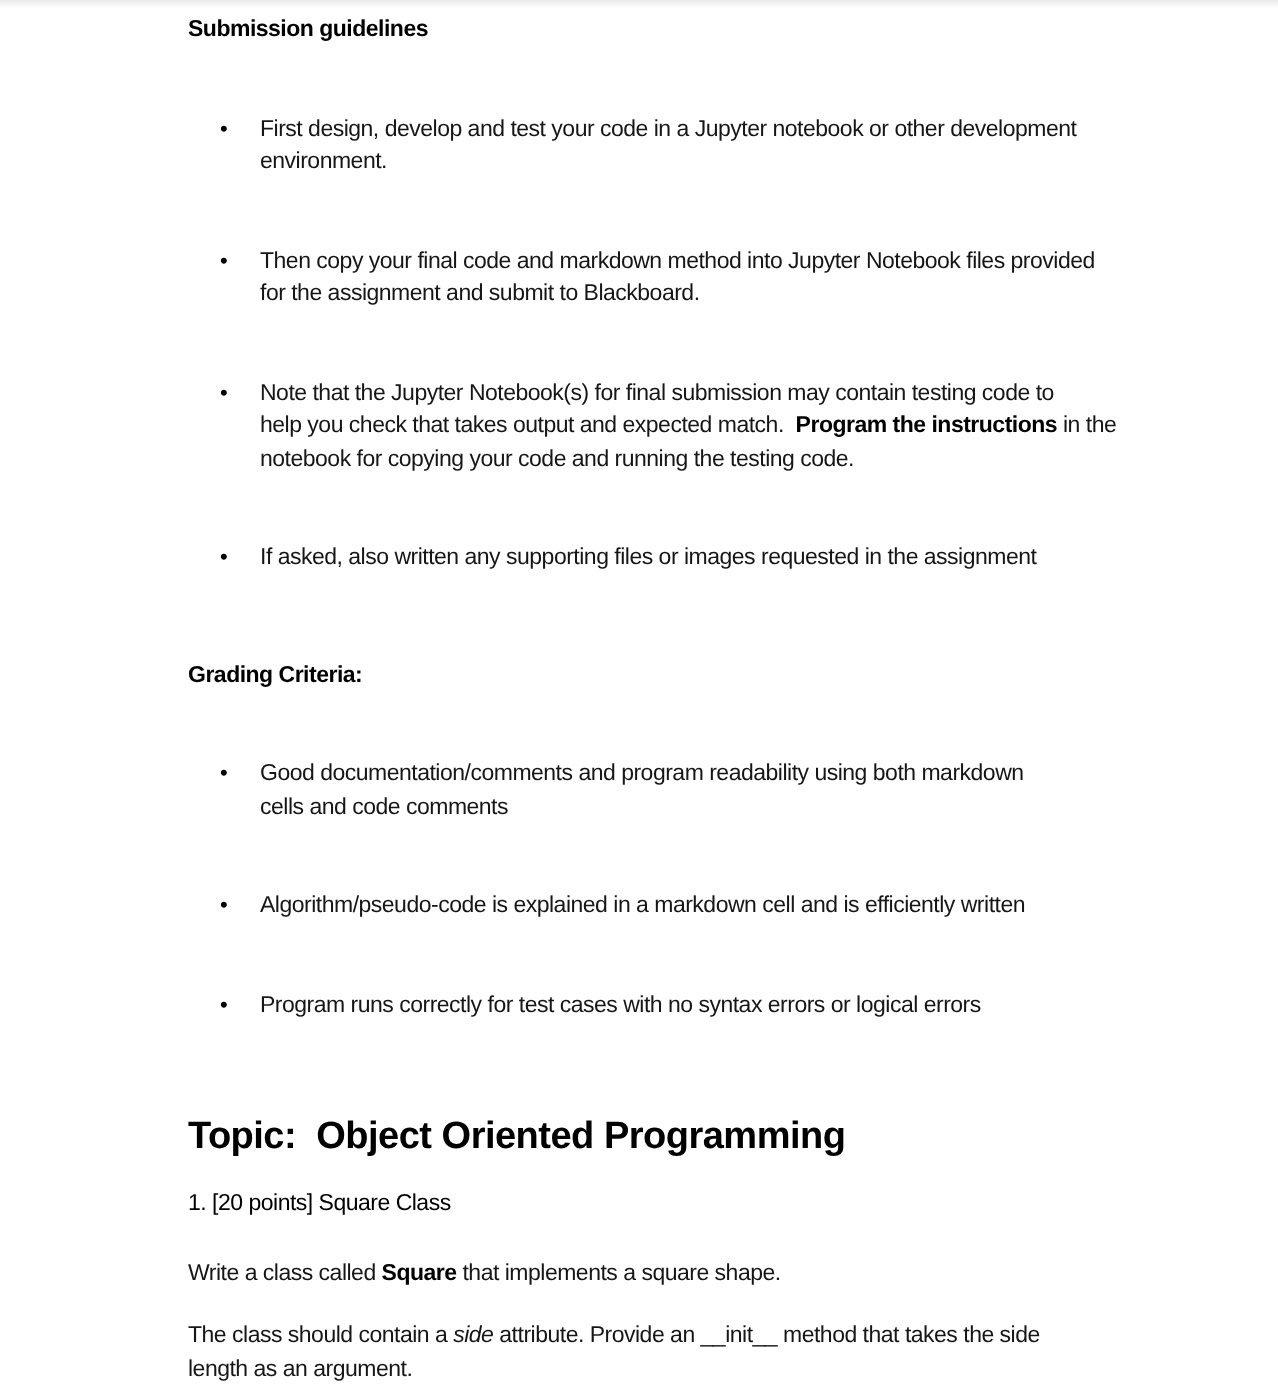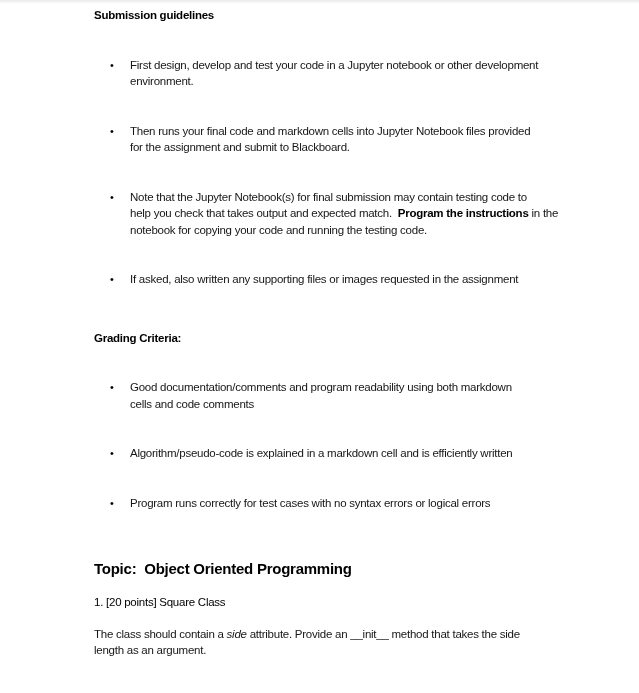--- a/index.html
+++ b/index.html
@@ -46,21 +46,21 @@
   .li-text { flex: 1 1 auto; white-space: pre-wrap; }
   .b { font-weight: 700; color: #000; }
   .i { font-style: italic; }
   .note-line {
     margin-top: 6px !important;
     font-weight: 700; font-style: italic; color: #000;
   }
   .grading-heading { margin-top: 9px !important; }
   .topic-heading {
     margin-top: 15px !important;
-    font-size: 15px; line-height: 20px;
+    font-size: 19px; line-height: 20px;
     font-weight: 700; color: #000;
   }
   .problem-title { margin-top: 15px !important; font-weight: 400; color: #000; }
   .p-write { margin-top: 18px !important; }
   .p-side { margin-top: 15px !important; }
 </style>
 </head>
 <body>
 
 <div class="doc-page">
@@ -71,21 +71,21 @@
     <h2>Submission guidelines</h2>
 
     <ul>
       <li>
         <span class="marker">•</span>
         <span class="li-text">First design, develop and test your code in a Jupyter notebook or other development
 environment.</span>
       </li>
       <li>
         <span class="marker">•</span>
-        <span class="li-text">Then runs your final code and markdown cells into Jupyter Notebook files provided
+        <span class="li-text">Then copy your final code and markdown method into Jupyter Notebook files provided
 for the assignment and submit to Blackboard.</span>
       </li>
       <li>
         <span class="marker">•</span>
         <span class="li-text"><span>Note that the Jupyter Notebook(s) for final submission may contain testing code to
 help you check that takes output and expected match.  </span><span class="b">Program the instructions</span><span> in the
 notebook for copying your code and running the testing code.</span></span>
       </li>
       <li>
         <span class="marker">•</span>
@@ -109,18 +109,19 @@
         <span class="marker">•</span>
         <span class="li-text">Program runs correctly for test cases with no syntax errors or logical errors</span>
       </li>
     </ul>
 
 
     <h2 class="topic-heading">Topic:  Object Oriented Programming</h2>
 
     <h3 class="problem-title">1. [20 points] Square Class</h3>
 
+    <p class="p-write"><span>Write a class called </span><span class="b">Square</span><span> that implements a square shape.</span></p>
 
     <p class="p-side"><span>The class should contain a </span><span class="i">side</span><span> attribute. Provide an __init__ method that takes the side
 length as an argument.</span></p>
 
   </div>
 </div>
 
 </body></html>

